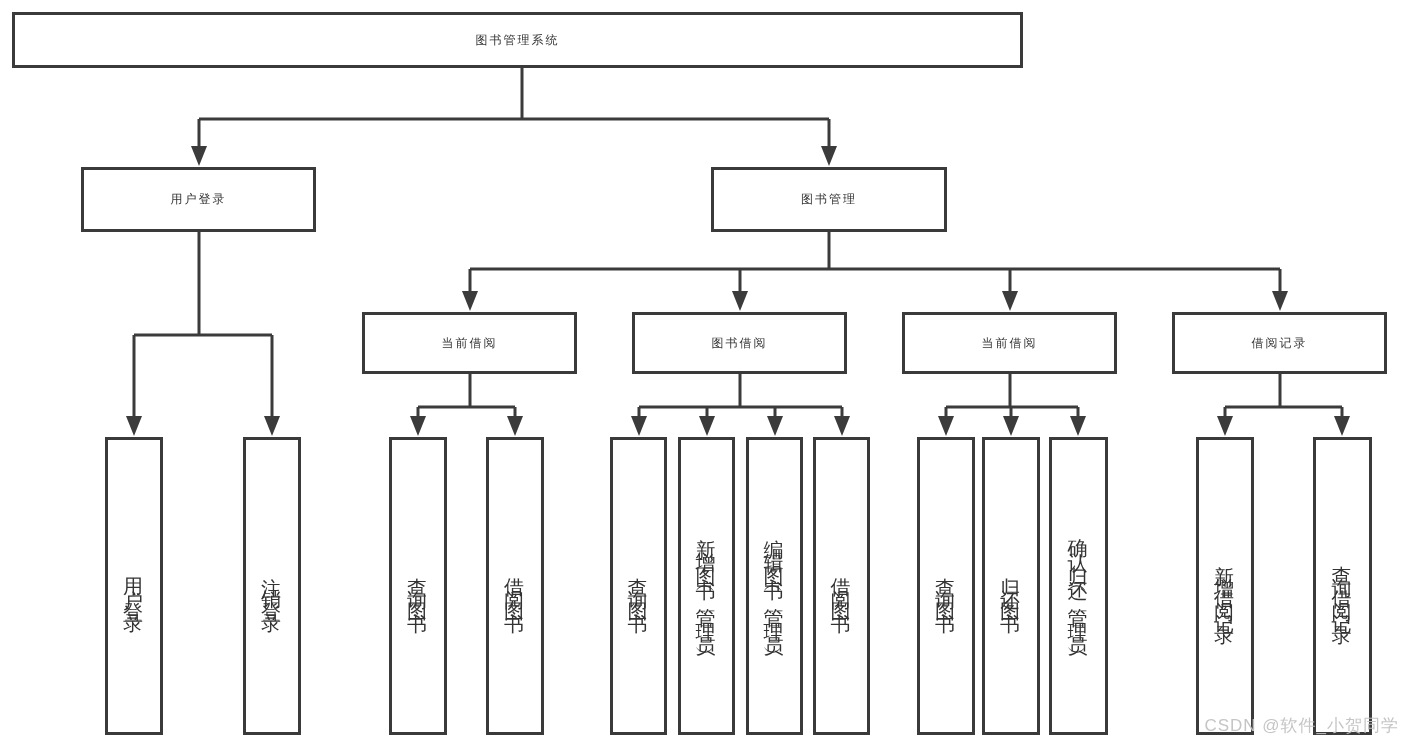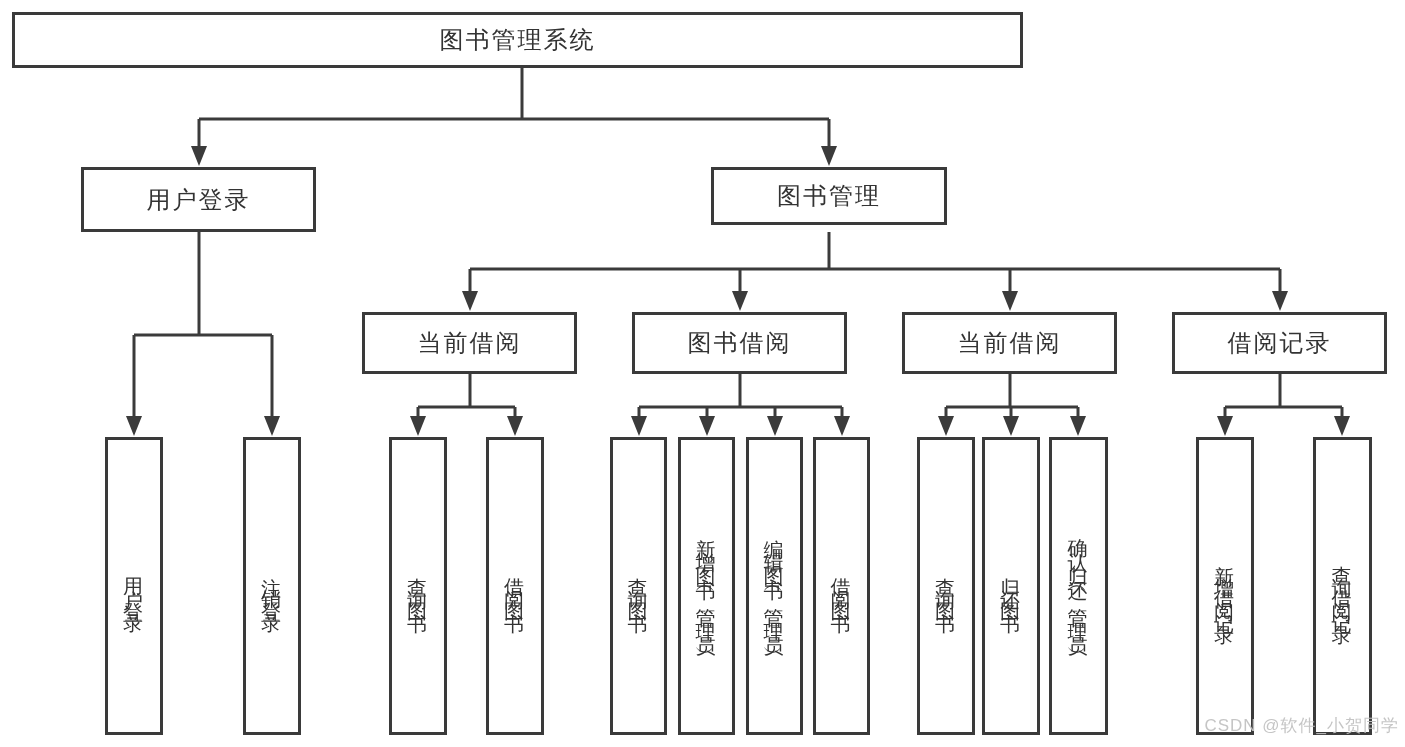--- a/index.html
+++ b/index.html
@@ -23,21 +23,21 @@
   }
   .box {
     position: absolute;
     box-sizing: border-box;
     background: #ffffff;
     border: 3px solid #3a3a3a;
     display: flex;
     align-items: center;
     justify-content: center;
     color: #333333;
-    font-size: 24px;
+    font-size: 12px;
     letter-spacing: 2px;
     z-index: 2;
   }
   .leaf {
     position: absolute;
     box-sizing: border-box;
     top: 437px;
     width: 58px;
     height: 298px;
     background: #ffffff;
@@ -150,21 +150,21 @@
     </g>
   </svg>
 
   <div class="box" style="left:12px; top:12px; width:1011px; height:56px;">
     <span>图书管理系统</span>
   </div>
 
   <div class="box" style="left:81px; top:167px; width:235px; height:65px;">
     <span>用户登录</span>
   </div>
-  <div class="box" style="left:711px; top:167px; width:236px; height:58px;">
+  <div class="box" style="left:711px; top:167px; width:236px; height:65px;">
     <span>图书管理</span>
   </div>
 
   <div class="box" style="left:362px; top:312px; width:215px; height:62px;">
     <span>当前借阅</span>
   </div>
   <div class="box" style="left:632px; top:312px; width:215px; height:62px;">
     <span>图书借阅</span>
   </div>
   <div class="box" style="left:902px; top:312px; width:215px; height:62px;justify-content:center;">

